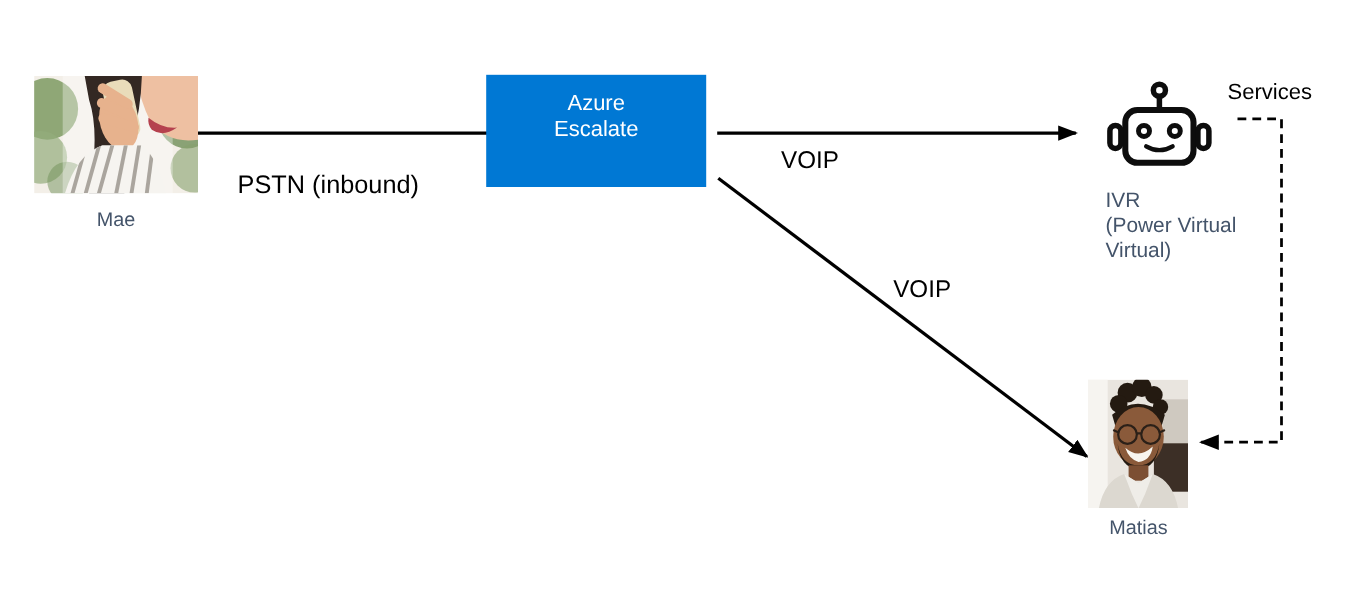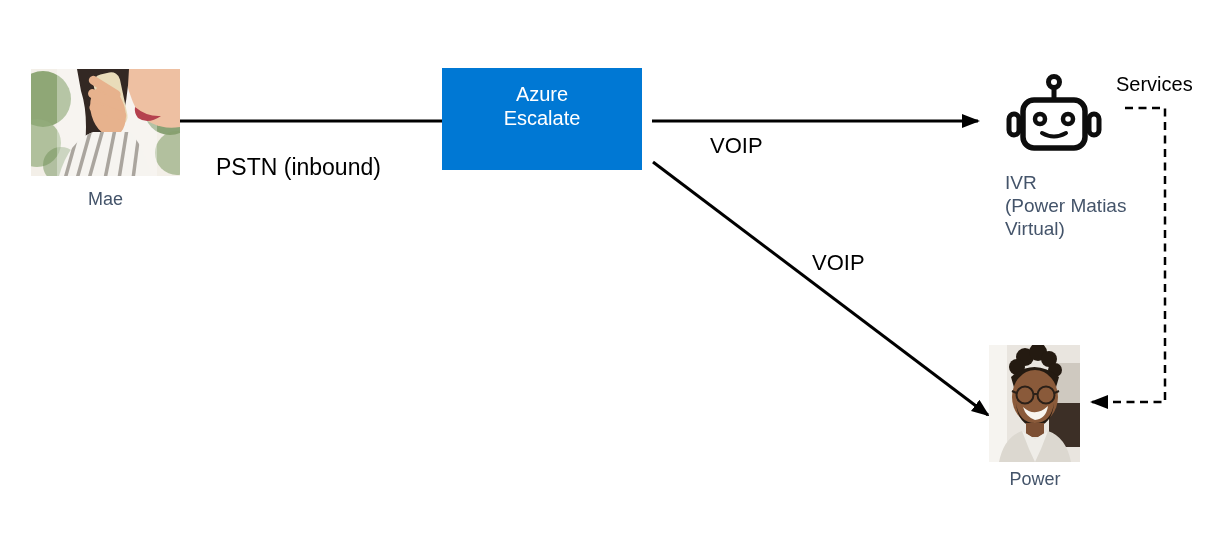--- a/index.html
+++ b/index.html
@@ -134,21 +134,21 @@
       <rect x="21" y="27" width="62" height="48" rx="11" stroke-width="5.5" fill="#ffffff"></rect>
       <rect x="7" y="41" width="10" height="21" rx="5" stroke-width="5"></rect>
       <rect x="87" y="41" width="10" height="21" rx="5" stroke-width="5"></rect>
       <circle cx="38" cy="46" r="5" stroke-width="4.5"></circle>
       <circle cx="66" cy="46" r="5" stroke-width="4.5"></circle>
       <path d="M40,60 Q52,67 64,60" stroke-width="4" stroke-linecap="round"></path>
     </g>
   </svg>
   <div id="ivr-label">
     <div>IVR</div>
-    <div>(Power Matias</div>
+    <div>(Power Virtual</div>
     <div>Virtual)</div>
   </div>
 
   <div id="matias-photo" class="photo">
     <svg width="91" height="117" viewBox="0 0 91 117" xmlns="http://www.w3.org/2000/svg">
       <rect width="91" height="117" fill="#e9e5df"></rect>
       <rect x="0" y="0" width="18" height="117" fill="#f6f4f0"></rect>
       <rect x="68" y="18" width="23" height="48" fill="#cfc9c0"></rect>
       <rect x="60" y="58" width="31" height="44" fill="#3c2f26"></rect>
       <g fill="#241a11">
@@ -167,15 +167,15 @@
         <line x1="27.5" y1="48" x2="23" y2="46"></line>
         <line x1="65.5" y1="48" x2="70" y2="46"></line>
       </g>
       <path d="M27,58 Q29,80 46,82 Q63,80 65,58 Q62,78 46,78 Q30,78 27,58 Z" fill="#241a11"></path>
       <path d="M34,62 Q46,73 59,61 Q57,74 46,75 Q37,72 34,62 Z" fill="#f8f5ef"></path>
       <rect x="37" y="78" width="18" height="14" fill="#7c4f33"></rect>
       <path d="M10,117 Q15,92 33,86 L46,94 L59,86 Q77,92 82,117 Z" fill="#dcd8d0"></path>
       <path d="M33,86 L46,94 L59,86 L52,104 L46,117 L40,104 Z" fill="#efede8"></path>
     </svg>
   </div>
-  <div id="matias-label" class="name-label">Power</div>
+  <div id="matias-label" class="name-label">Matias</div>
 
 </div>
 
 </body></html>

